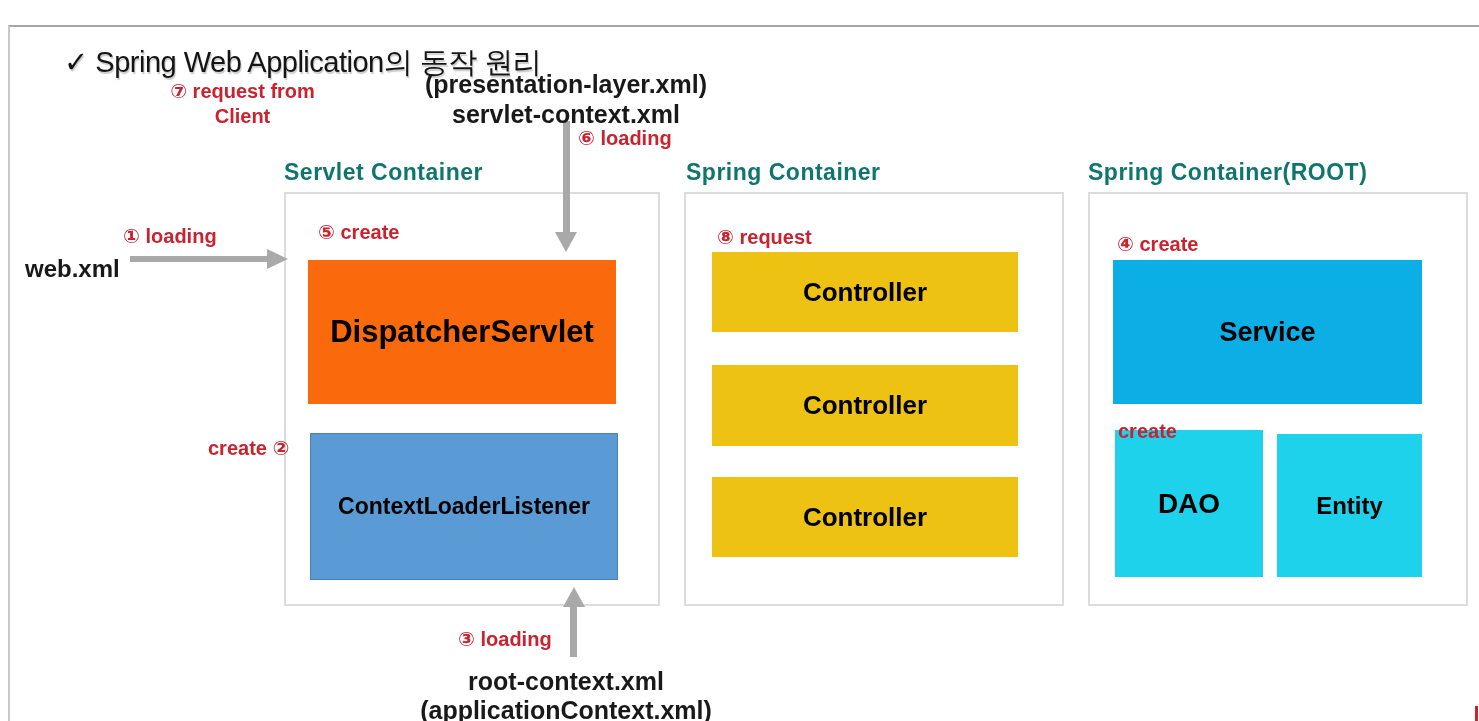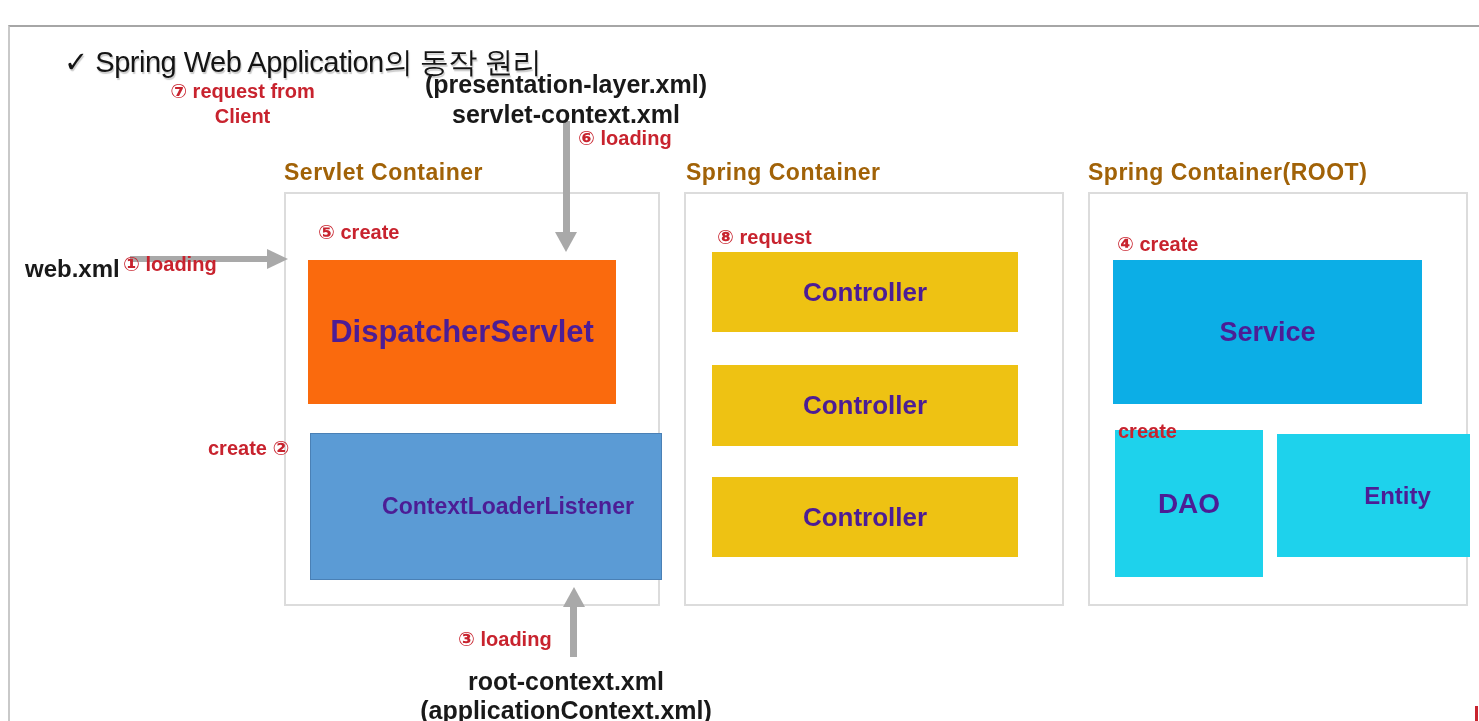--- a/index.html
+++ b/index.html
@@ -20,36 +20,36 @@
   .red{
     position:absolute;color:var(--red,#c8232e);font-weight:bold;font-size:20px;
     white-space:nowrap;z-index:5;
   }
   .blackfile{
     position:absolute;color:#191919;font-weight:bold;font-size:25px;
     white-space:nowrap;z-index:4;margin-top:12px;
   }
   .centerblock{text-align:center;line-height:30px;}
   .container-label{
-    position:absolute;color:#a16207;font-weight:bold;font-size:23px;
+    position:absolute;color:#0f766e;font-weight:bold;font-size:23px;
     letter-spacing:0.5px;white-space:nowrap;
   }
   .container{
     position:absolute;background:#ffffff;border:2px solid #dcdcdc;
   }
   .box{
     position:absolute;display:flex;align-items:center;justify-content:center;
-    color:#4c1d95;font-weight:bold;z-index:2;
+    color:#000000;font-weight:bold;z-index:2;
   }
   .box-dispatcher{left:308px;top:260px;width:308px;height:144px;background:var(--orange,#fa6a0d);font-size:31px;}
-  .box-ctx{left:310px;top:433px;width:306px;height:145px;background:var(--steel_blue,#5b9bd5);border:1px solid #4a80b5;font-size:23px;padding-left:44px;}
+  .box-ctx{left:310px;top:433px;width:306px;height:145px;background:var(--steel_blue,#5b9bd5);border:1px solid #4a80b5;font-size:23px;}
   .box-controller{left:712px;width:306px;height:80px;background:var(--gold,#eec213);font-size:26px;}
   .box-service{left:1113px;top:260px;width:309px;height:144px;background:var(--azure,#0caee6);font-size:27px;justify-content:center;}
   .box-dao{left:1115px;top:430px;width:148px;height:147px;background:var(--cyan,#1ed2ec);font-size:28px;}
-  .box-entity{left:1277px;top:434px;width:145px;height:123px;background:var(--cyan,#1ed2ec);font-size:24px;padding-left:48px;}
+  .box-entity{left:1277px;top:434px;width:145px;height:143px;background:var(--cyan,#1ed2ec);font-size:24px;}
   .shaft{position:absolute;background:var(--arrow,#a9a9a9);z-index:3;}
   .head{position:absolute;width:0;height:0;z-index:3;}
   .head-right{border-top:10px solid transparent;border-bottom:10px solid transparent;border-left:21px solid var(--arrow,#a9a9a9);}
   .head-down{border-left:11px solid transparent;border-right:11px solid transparent;border-top:20px solid var(--arrow,#a9a9a9);}
   .head-up{border-left:11px solid transparent;border-right:11px solid transparent;border-bottom:20px solid var(--arrow,#a9a9a9);}
   .red-sliver{position:absolute;left:1475px;top:706px;width:3px;height:15px;background:var(--red,#c8232e);}
 </style>
 </head>
 <body>
 
@@ -70,21 +70,21 @@
   </div>
 
   <div class="red" style="left:578px;top:126px;">⑥ loading</div>
 
   <div>
     <div class="shaft" style="left:563px;top:121px;width:7px;height:112px;"></div>
     <div class="head head-down" style="left:555px;top:232px;"></div>
   </div>
 
   <div class="blackfile" style="left:25px;top:243px;font-size:24px;">web.xml</div>
-  <div class="red" style="left:123px;top:224px;margin-top:28px;">① loading</div>
+  <div class="red" style="left:123px;top:224px;">① loading</div>
   <div>
     <div class="shaft" style="left:130px;top:256px;width:138px;height:6px;"></div>
     <div class="head head-right" style="left:267px;top:249px;"></div>
   </div>
 
   <div class="container-label" style="left:284px;top:159px;">Servlet Container</div>
   <div class="container" style="left:284px;top:192px;width:372px;height:410px;"></div>
 
   <div class="container-label" style="left:686px;top:159px;">Spring Container</div>
   <div class="container" style="left:684px;top:192px;width:376px;height:410px;"></div>

